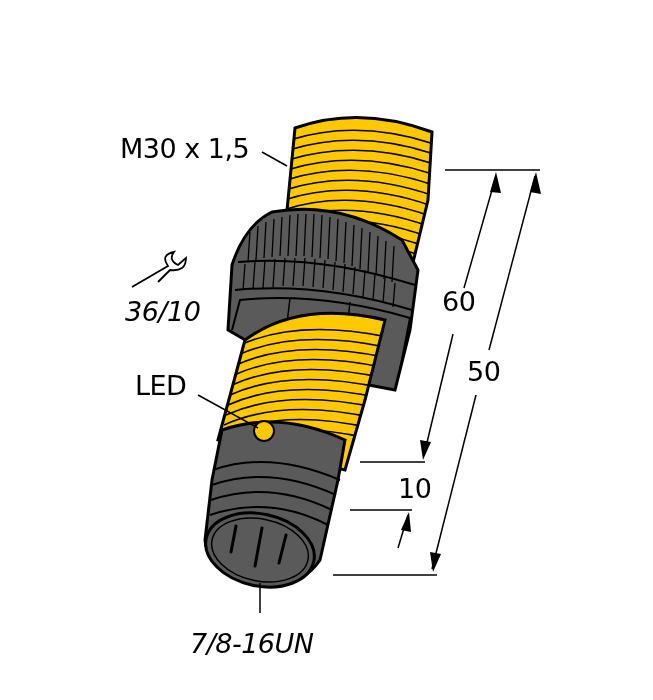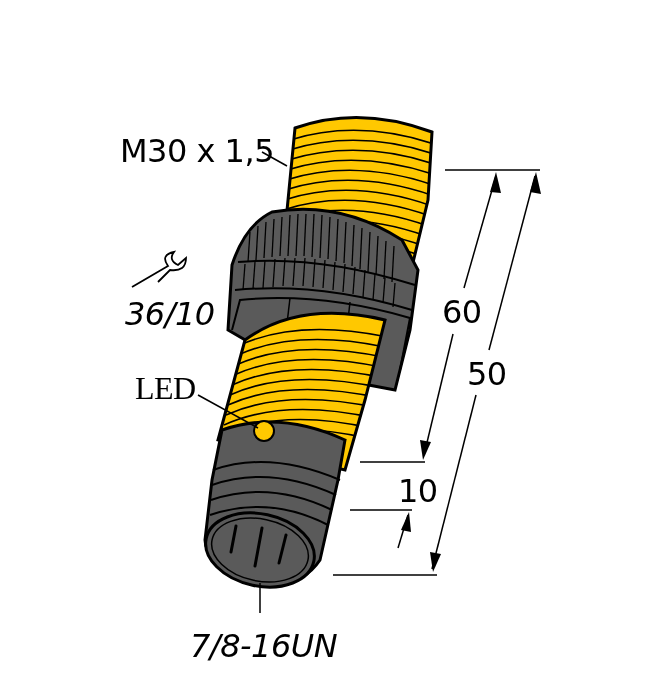--- a/index.html
+++ b/index.html
@@ -1,18 +1,18 @@
 <!DOCTYPE html>
 <html><head>
 <meta charset="utf-8">
 <style>
   html, body { margin: 0; padding: 0; background: #ffffff; }
   body { width: 653px; height: 700px; position: relative; overflow: hidden; font-family: "DejaVu Sans", sans-serif; }
   #drawing { position: absolute; left: 0; top: 0; width: 653px; height: 700px; }
-  .lbl { position: absolute; font-size: 32px; color: #000; line-height: 1; white-space: nowrap; letter-spacing: -0.5px; }
+  .lbl { position: absolute; font-size: 27px; color: #000; line-height: 1; white-space: nowrap; letter-spacing: -0.5px; }
 </style>
 </head>
 <body>
 
 <svg id="drawing" viewBox="0 0 653 700" xmlns="http://www.w3.org/2000/svg">
   <defs>
     <clipPath id="topThreadClip">
       <path d="M295 128 Q360 105 432 132 L428 200 L410 275 L282 262 Z"></path>
     </clipPath>
     <clipPath id="lowThreadClip">
@@ -142,17 +142,17 @@
     <polygon points="496,172 490,192 501,193"></polygon>
     <polygon points="423,460 420,440 431,442"></polygon>
     <polygon points="536,172 530,192 541,194"></polygon>
     <polygon points="433,572 430,552 441,554"></polygon>
     <polygon points="409,512 401,530 411,532"></polygon>
   </g>
 </svg>
 
 <span class="lbl" style="left:120px; top:135px;">M30 x 1,5</span>
 <span class="lbl" style="left:125px; top:298px;font-style:italic;">36/10</span>
-<span class="lbl" style="left:135px; top:372px;font-family:Liberation Serif, serif;">LED</span>
+<span class="lbl" style="left:135px; top:372px;">LED</span>
 <span class="lbl" style="left:190px; top:630px;font-style:italic;">7/8-16UN</span>
-<span class="lbl" style="left:442px; top:296px;">60</span>
+<span class="lbl" style="left:442px; top:288px;">60</span>
 <span class="lbl" style="left:467px; top:358px;">50</span>
 <span class="lbl" style="left:398px; top:475px;">10</span>
 
 </body></html>

